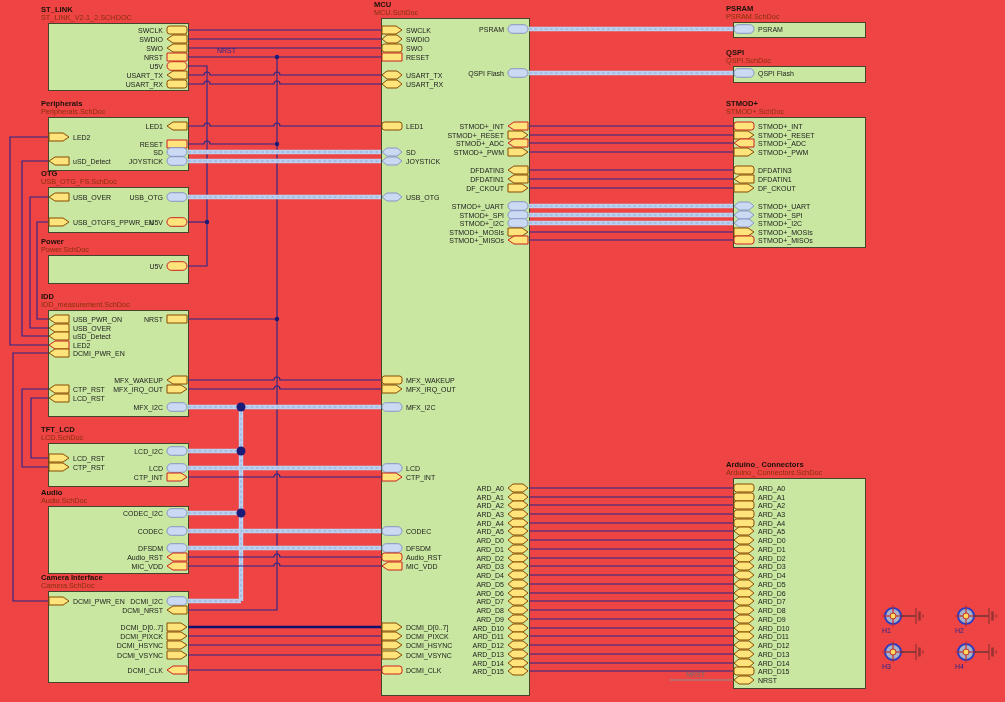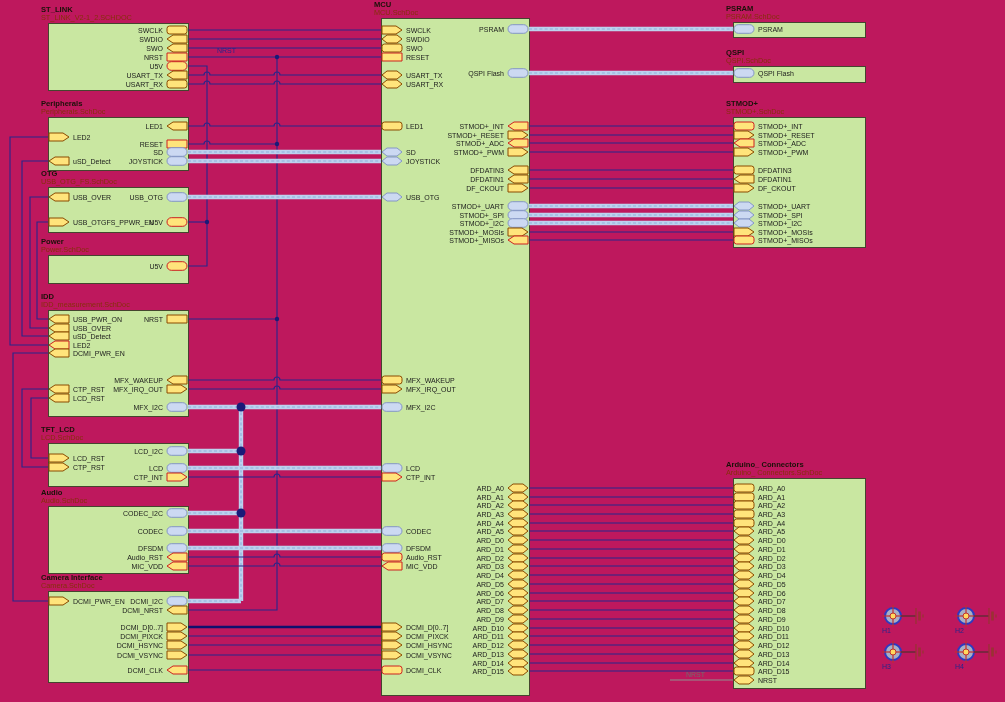--- a/index.html
+++ b/index.html
@@ -9,21 +9,21 @@
   #schematic-svg text{font-family:"Liberation Sans",sans-serif;}
   .port-label{font-size:7px;}
   .block-title{font-size:7.6px;font-weight:bold;}
   .block-file{font-size:7.3px;}
   .net-label{font-size:7px;}
   .hole-label{font-size:7px;}
 </style>
 </head>
 <body>
 
-<div id="scene" style="background: #be185d;">
+<div id="scene" style="background: #ef4444;">
   <svg id="schematic-svg" width="1005" height="702" viewBox="0 0 1005 702">
       <rect x="48.5" y="23.5" width="140" height="67" fill="#c9e7a1" stroke="#45452e" stroke-width="1"></rect>
       <rect x="48.5" y="117.5" width="140" height="53" fill="#c9e7a1" stroke="#45452e" stroke-width="1"></rect>
       <rect x="48.5" y="187.5" width="140" height="45" fill="#c9e7a1" stroke="#45452e" stroke-width="1"></rect>
       <rect x="48.5" y="255.5" width="140" height="28" fill="#c9e7a1" stroke="#45452e" stroke-width="1"></rect>
       <rect x="48.5" y="310.5" width="140" height="106" fill="#c9e7a1" stroke="#45452e" stroke-width="1"></rect>
       <rect x="48.5" y="443.5" width="140" height="43" fill="#c9e7a1" stroke="#45452e" stroke-width="1"></rect>
       <rect x="48.5" y="506.5" width="140" height="67" fill="#c9e7a1" stroke="#45452e" stroke-width="1"></rect>
       <rect x="48.5" y="591.5" width="140" height="91" fill="#c9e7a1" stroke="#45452e" stroke-width="1"></rect>
       <rect x="381.5" y="18.5" width="148" height="677" fill="#c9e7a1" stroke="#45452e" stroke-width="1"></rect>

